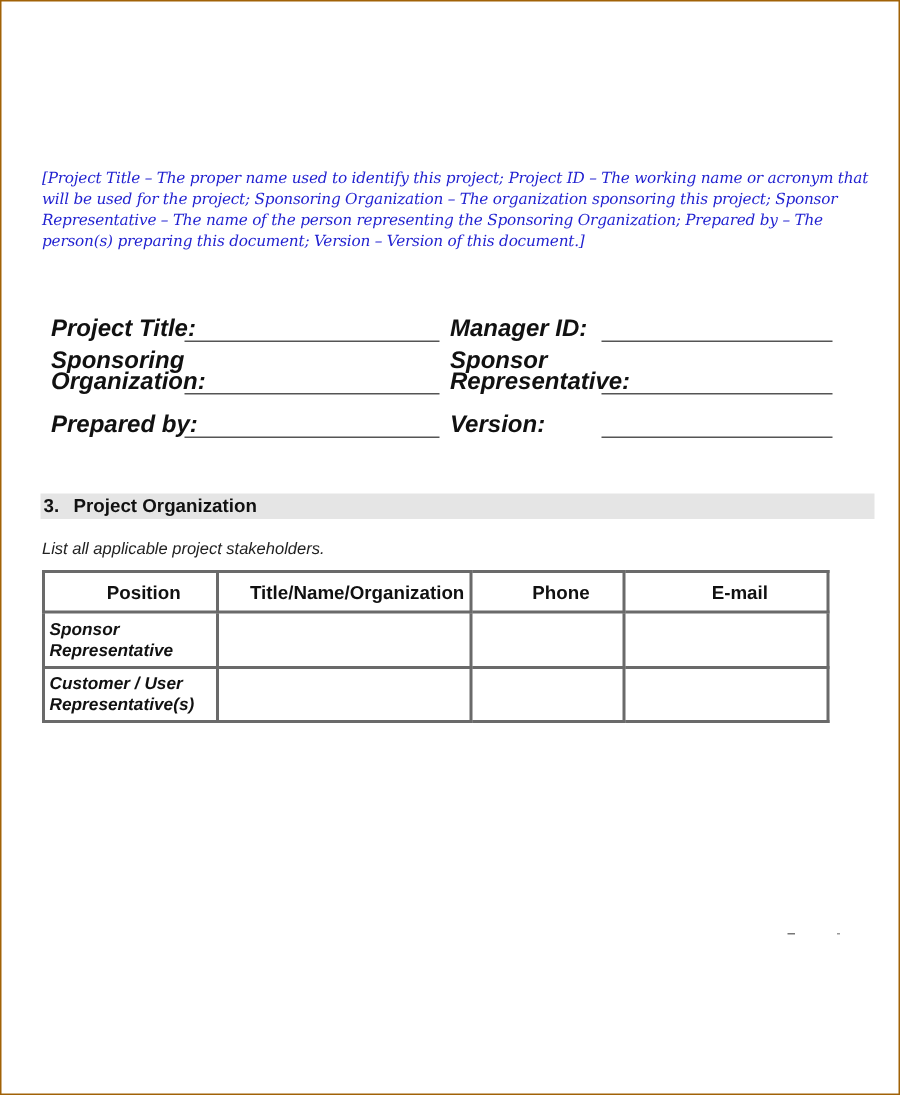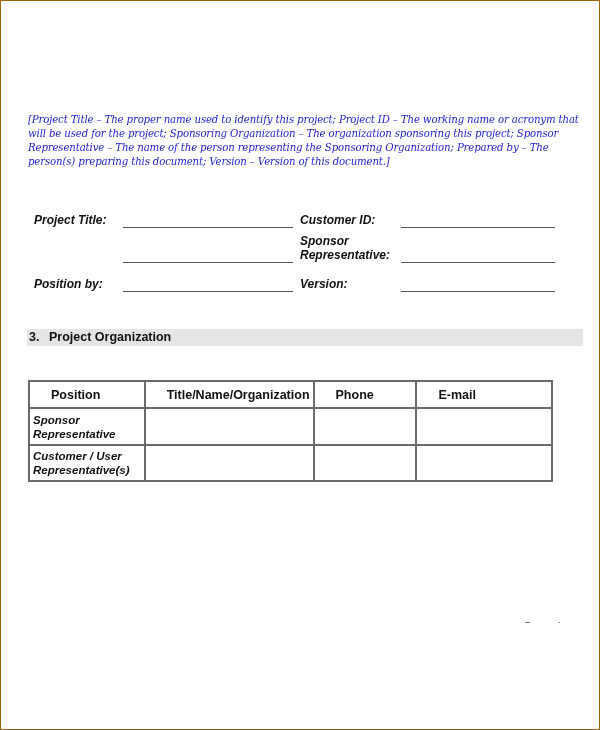--- a/index.html
+++ b/index.html
@@ -10,21 +10,21 @@
   }
   .desc {
     position: absolute; left: 27px; top: 112px; width: 552px;
     font-family: "DejaVu Serif", "Liberation Serif", serif;
     font-style: italic; font-size: 10.2px; line-height: 14px;
     color: #1f1fd0; letter-spacing: -0.15px;
   }
   .field-label {
     position: absolute;
     font-family: "Liberation Sans", sans-serif;
-    font-weight: bold; font-style: italic; font-size: 12px; line-height: 14px;
+    font-weight: bold; font-style: italic; font-size: 16px; line-height: 14px;
     color: #111;
   }
   .field-line {
     position: absolute; height: 0; border-top: 1px solid #555;
   }
   .section-bar {
     position: absolute; left: 26px; top: 328px; width: 556px; height: 17px;
     background: #e5e5e5;
   }
   .section-title {
@@ -40,21 +40,21 @@
   }
   table.stake {
     position: absolute; left: 27px; top: 379px; width: 525px;
     border-collapse: collapse;
     font-family: "Liberation Sans", sans-serif; color: #111;
   }
   table.stake th, table.stake td {
     border: 2px solid #6a6a6a; padding: 0 3px;
   }
   table.stake th {
-    font-weight: bold; font-size: 12.5px; height: 25px; text-align: left; padding-left: 21px;
+    font-weight: bold; font-size: 12.5px; height: 25px; text-align: center; padding-left: 21px;
   }
   table.stake td.pos {
     font-weight: bold; font-style: italic; font-size: 11.5px; line-height: 14px;
     text-align: left;
   }
   .page-num {
     position: absolute; left: 524px; top: 621px; width: 5px; height: 1px; background: #777;
   }
   .page-num2 {
     position: absolute; left: 557px; top: 621px; width: 2px; height: 1px; background: #999;
@@ -62,40 +62,45 @@
 </style>
 </head>
 <body>
 
 <div class="page">
 
   <div class="desc">[Project Title – The proper name used to identify this project; Project ID – The working name or acronym that will be used for the project; Sponsoring Organization – The organization sponsoring this project; Sponsor Representative – The name of the person representing the Sponsoring Organization; Prepared by – The person(s) preparing this document; Version – Version of this document.]</div>
 
   <div class="field-label" style="left:33px; top:212px;">Project Title:</div>
   <div class="field-line" style="left:122px; top:226px; width:170px;"></div>
-  <div class="field-label" style="left:299px; top:212px;">Customer ID:</div>
+  <div class="field-label" style="left:299px; top:212px;">Manager ID:</div>
   <div class="field-line" style="left:400px; top:226px; width:154px;"></div>
 
+  <div class="field-label" style="left:33px; top:233px;">
+    <div>Sponsoring</div>
+    <div>Organization:</div>
+  </div>
   <div class="field-line" style="left:122px; top:261px; width:170px;"></div>
   <div class="field-label" style="left:299px; top:233px;">
     <div>Sponsor</div>
     <div>Representative:</div>
   </div>
   <div class="field-line" style="left:400px; top:261px; width:154px;"></div>
 
-  <div class="field-label" style="left:33px; top:276px;">Position by:</div>
+  <div class="field-label" style="left:33px; top:276px;">Prepared by:</div>
   <div class="field-line" style="left:122px; top:290px; width:170px;"></div>
   <div class="field-label" style="left:299px; top:276px;">Version:</div>
   <div class="field-line" style="left:400px; top:290px; width:154px;"></div>
 
   <div class="section-bar"></div>
   <div class="section-title">
     <span class="num">3.</span><span>Project Organization</span>
   </div>
 
+  <div class="intro">List all applicable project stakeholders.</div>
 
   <table class="stake">
     <colgroup>
       <col style="width:116px">
       <col style="width:167px">
       <col style="width:104px">
       <col style="width:138px">
     </colgroup>
     <thead>
       <tr>

